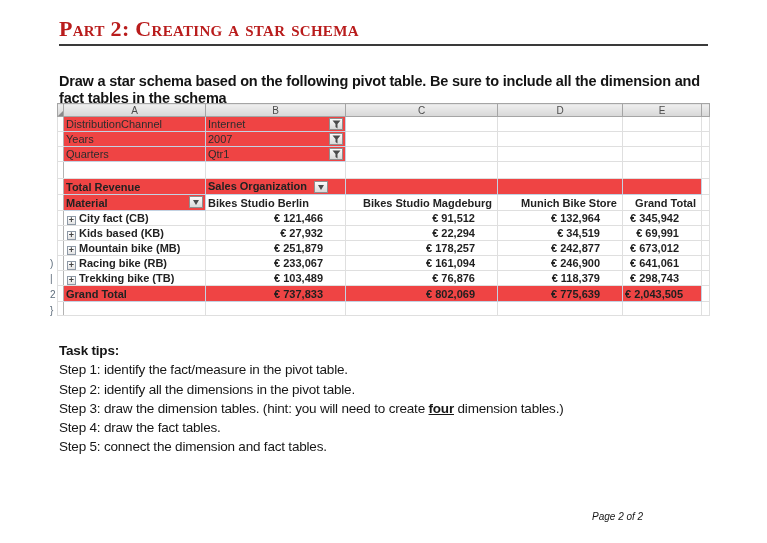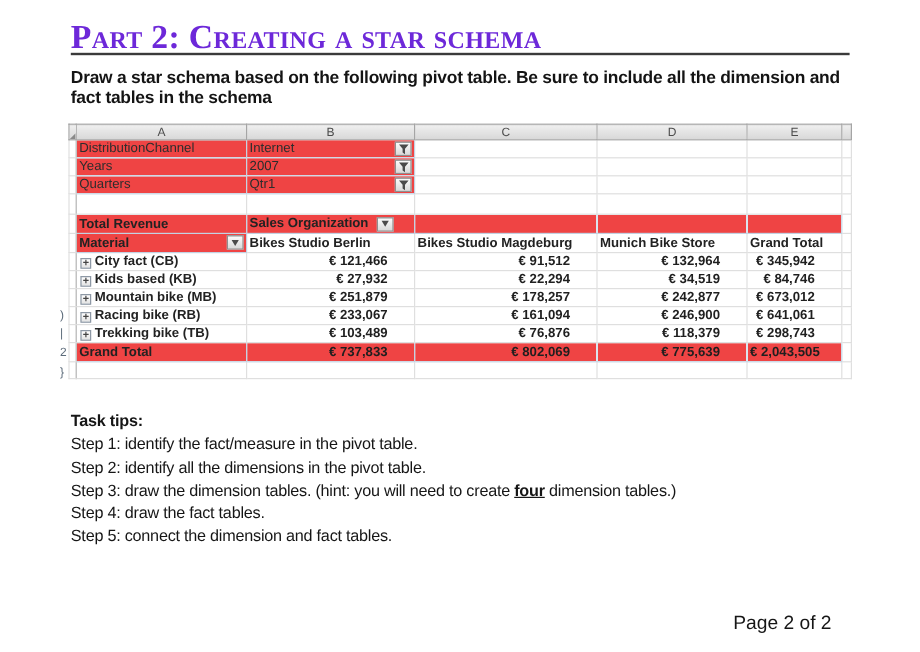--- a/index.html
+++ b/index.html
@@ -5,38 +5,38 @@
   * { margin:0; padding:0; box-sizing:border-box; }
   html,body { background:#ffffff; }
   .page {
     position:relative; width:767px; height:543px; background:#ffffff;
     font-family:"Liberation Sans", sans-serif; color:#1a1a1a; overflow:hidden;
   }
   
   .doc-title {
     position:absolute; left:59px; top:16px;
     font-family:"Liberation Serif", serif; font-weight:bold;
-    font-variant:small-caps; font-size:28px; letter-spacing:.3px; color:#6d28d9;
+    font-variant:small-caps; font-size:22px; letter-spacing:.3px; color:#b91c1c;
     white-space:nowrap;
   }
   .title-rule {
     position:absolute; left:59px; top:44px; width:649px; height:0;
     border-top:2px solid #3a3a3a;
   }
   .intro {
-    position:absolute; left:59px; top:57px; width:660px;
+    position:absolute; left:59px; top:73px; width:660px;
     font-size:14.5px; font-weight:bold; line-height:17px; letter-spacing:-0.2px; color:#141414;
   }
   .tips { position:absolute; left:59px; top:341px; width:660px;
     font-size:13.5px; line-height:19.3px; letter-spacing:-0.2px; color:#161616; }
   .tips-title { font-weight:bold; }
   .step-highlight { font-weight:bold; text-decoration:underline; }
   .footer {
-    position:absolute; left:592px; top:511px; width:120px; text-align:center;
-    font-size:16px; color:#161616;
+    position:absolute; left:592px; top:511px; width:120px; 
+    font-size:10px; color:#161616;font-style:italic;
   }
   
   .sheet {
     position:absolute; left:57px; top:103px; width:660px;
     font-size:11px; color:#2d2d2d;
   }
   .sheet table { border-collapse:collapse; table-layout:fixed; width:652px; }
   .sheet td {
     height:15px; padding:0 2px; border:1px solid #ddame0e0;
     border:1px solid #dfdfdf; overflow:hidden; white-space:nowrap; vertical-align:middle;
@@ -47,21 +47,21 @@
   }
   td.corner { position:relative; }
   td.corner::after {
     content:""; position:absolute; right:0; bottom:0; width:0; height:0;
     border-left:5px solid transparent; border-bottom:5px solid #8a8a8a;
   }
   td.rownum { background:#ffffff; border-right:1px solid #b3b3b3; padding:0; }
   td.blue { background:#ef4444; border-color:#c3d2e2; }
   td.bold { font-weight:bold; color:#222; }
   td.val  { font-weight:bold; text-align:right; padding-right:22px; color:#1f1f1f; }
-  td.hdr-right { font-weight:bold; text-align:left; padding-right:5px; color:#222; }
+  td.hdr-right { font-weight:bold; text-align:right; padding-right:5px; color:#222; }
   td.rel { position:relative; }
   tr.blank td { height:17px; }
   tr.bottom td { height:14px; }
   tr.pivothead td { height:16px; }
   
   .ctl-box {
     display:inline-flex; align-items:center; justify-content:center;
     width:14px; height:12px; vertical-align:middle;
     background:linear-gradient(180deg,#fbfbfb,#d9d9d9);
     border:1px solid #8f8f8f;
@@ -220,21 +220,21 @@
         <td class="val">€ 345,942</td>
         <td></td>
       </tr>
 
       <tr>
         <td class="rownum"></td>
         <td class="bold"><span class="expand-box">+</span><span>Kids based (KB)</span></td>
         <td class="val">€ 27,932</td>
         <td class="val">€ 22,294</td>
         <td class="val">€ 34,519</td>
-        <td class="val">€ 84,746</td>
+        <td class="val">€ 69,991</td>
         <td></td>
       </tr>
 
       <tr>
         <td class="rownum"></td>
         <td class="bold"><span class="expand-box">+</span><span>Mountain bike (MB)</span></td>
         <td class="val">€ 251,879</td>
         <td class="val">€ 178,257</td>
         <td class="val">€ 242,877</td>
         <td class="val">€ 673,012</td>

